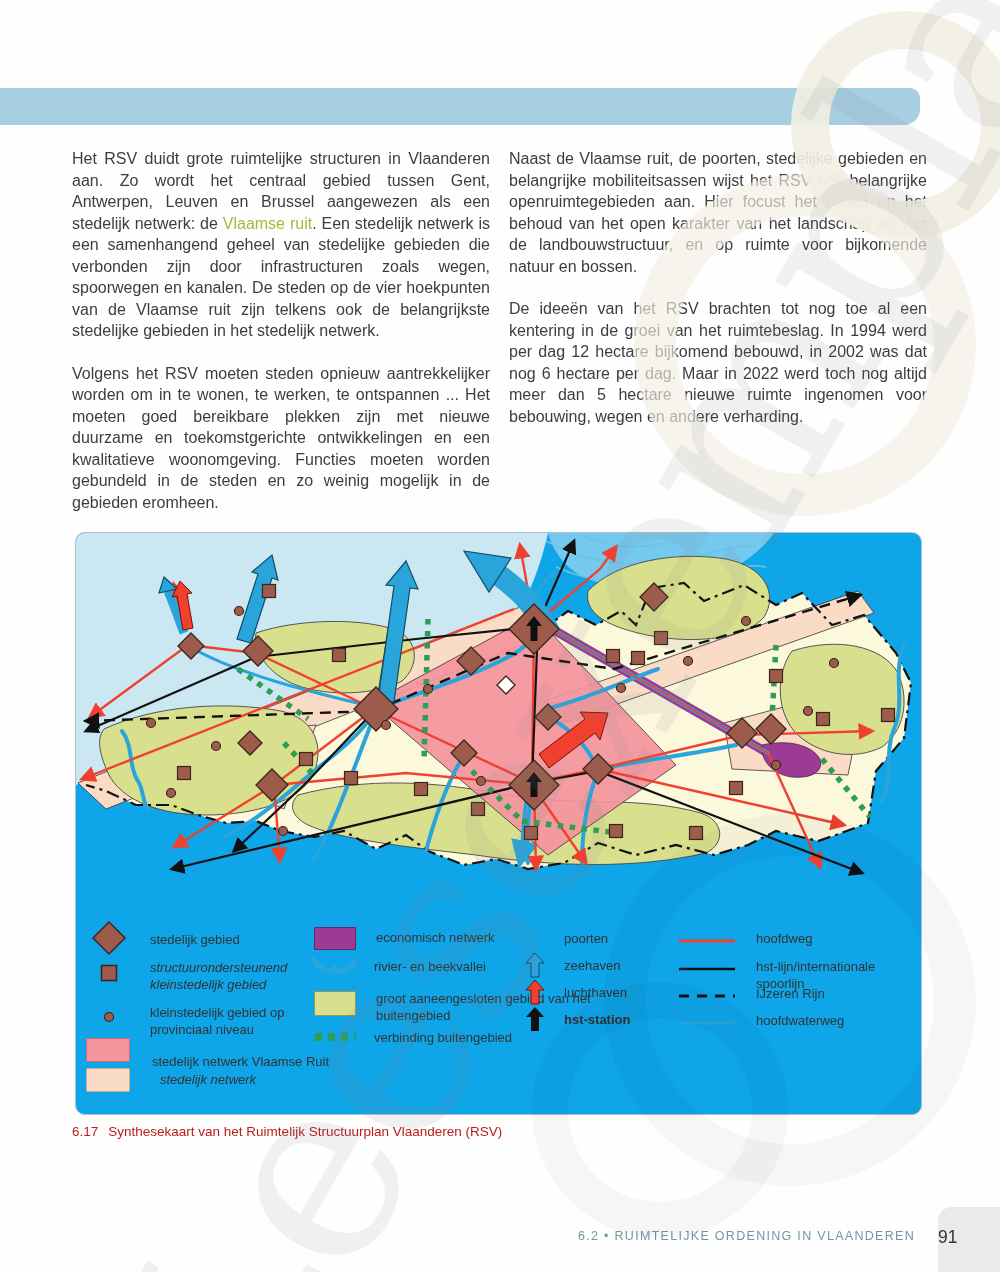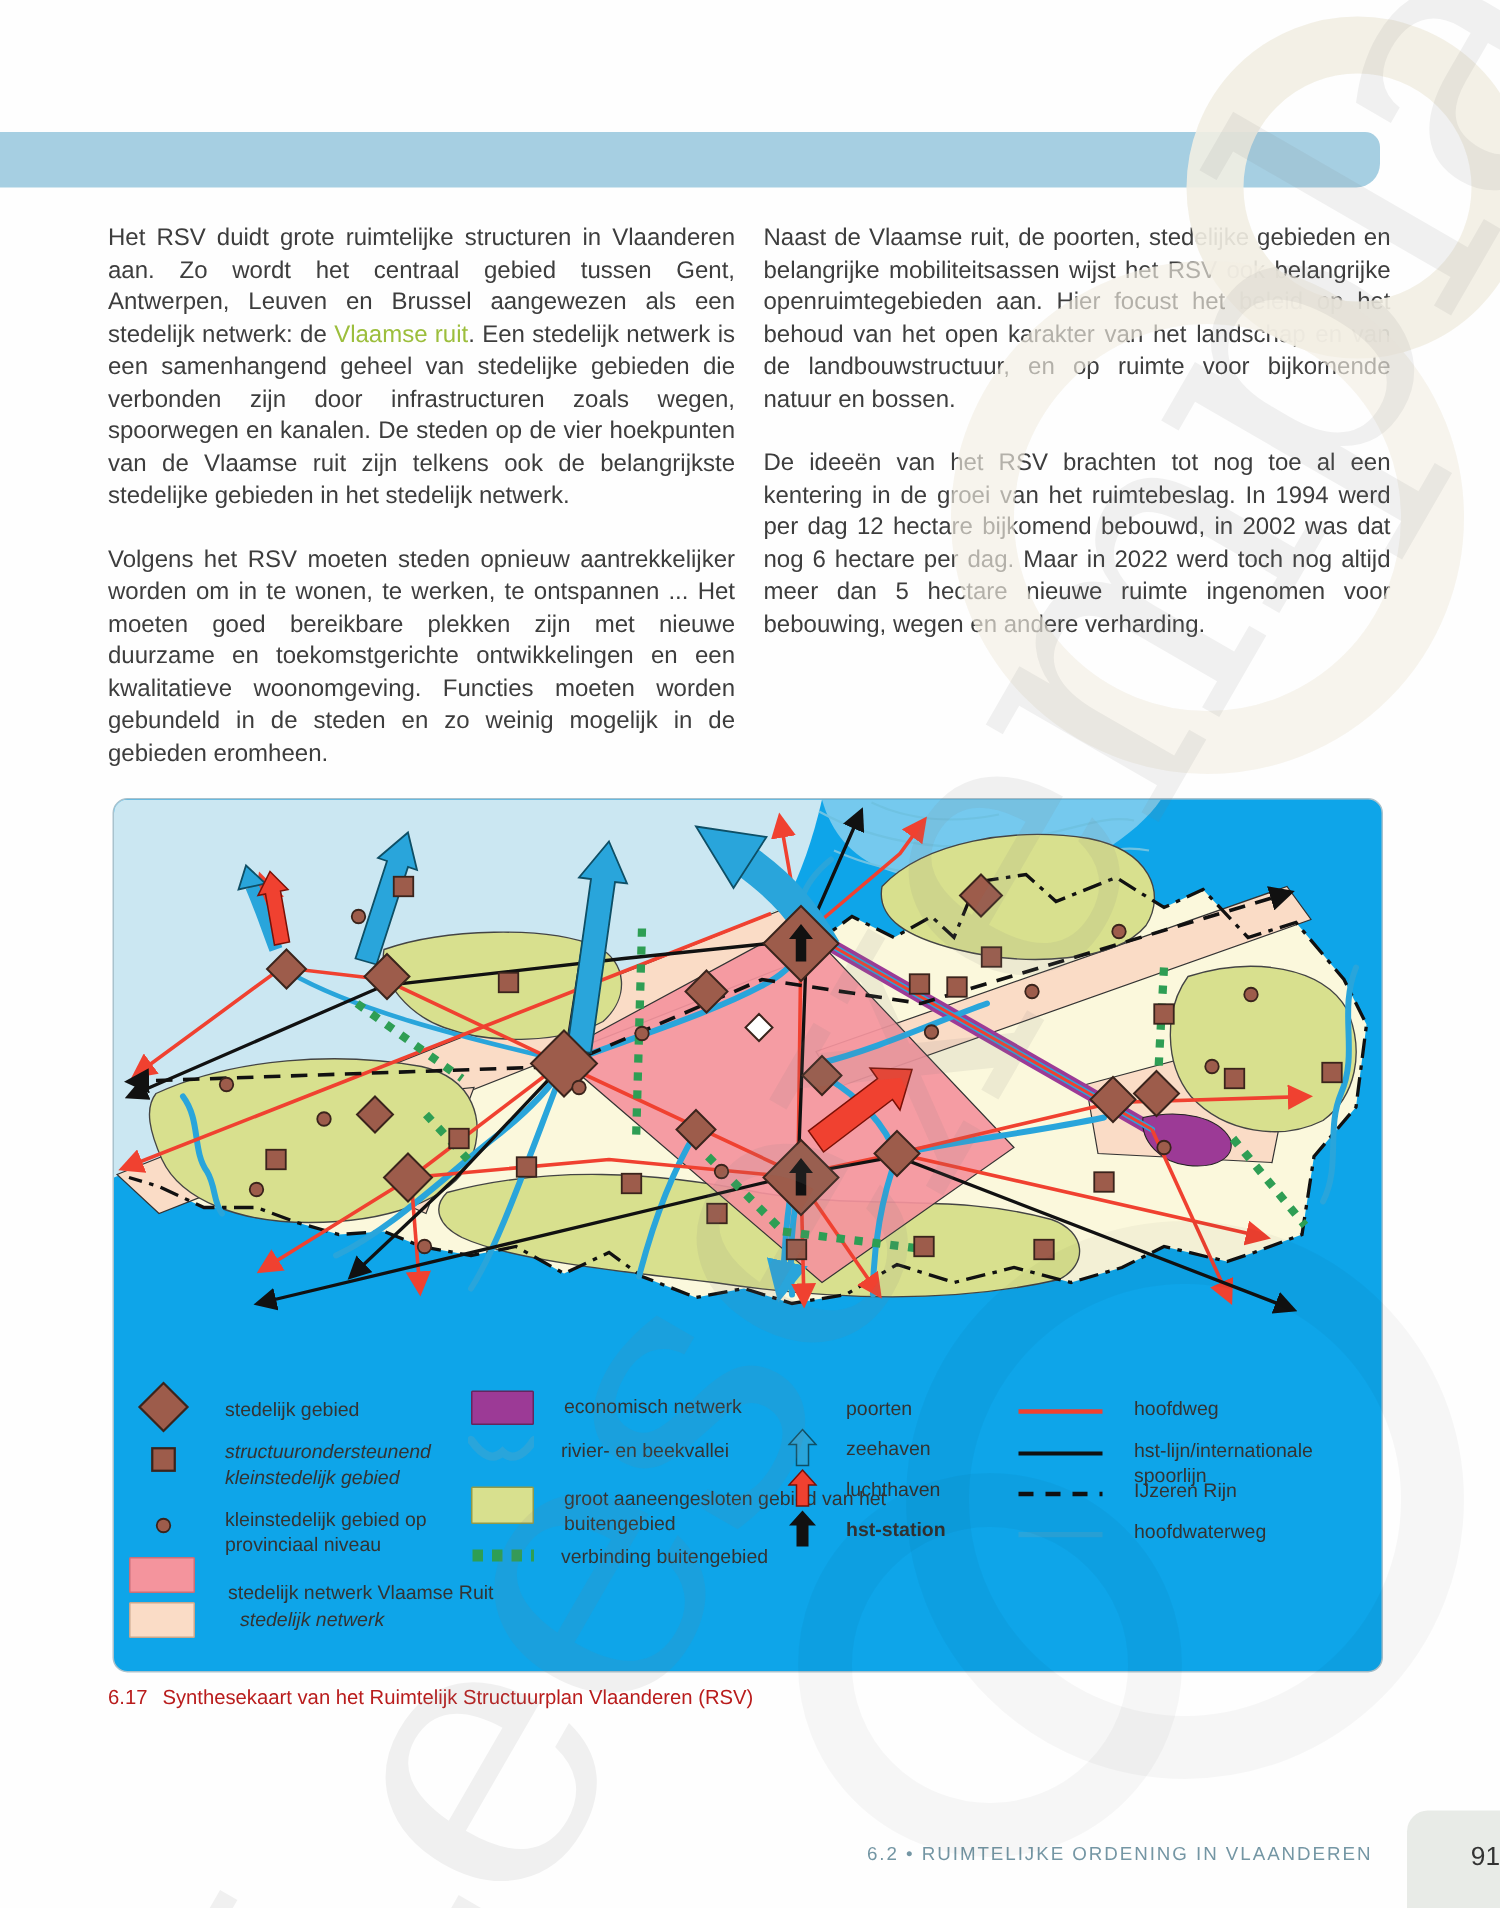--- a/index.html
+++ b/index.html
@@ -25,21 +25,21 @@
   .leg-label{font-size:13px;line-height:16.5px;color:#333;}
   .swatch{border-radius:1px;}
 
   .caption{position:absolute;left:72px;top:1124px;font-size:13.5px;color:#b91c1c;}
   .caption .num{margin-right:10px;}
 
   .footer{position:absolute;left:0;top:1229px;width:915px;text-align:right;
           font-size:12.5px;letter-spacing:1.3px;color:#7496a4;}
   .pagenum-box{position:absolute;left:938px;top:1207px;width:62px;height:65px;
           background:#e8ebe7;border-radius:14px 0 0 0;display:flex;align-items:flex-start;
-          justify-content:flex-end;}
+          justify-content:flex-start;}
   .pagenum-box span{margin-top:20px;font-size:17.5px;color:#333;}
 
   .overlay{position:absolute;left:0;top:0;width:1000px;height:1272px;pointer-events:none;z-index:9;}
   .watermark{position:absolute;left:60px;top:1310px;transform-origin:0 0;transform:rotate(-60deg);
              font-family:"DejaVu Serif",serif;font-size:255px;letter-spacing:-6px;
              color:rgba(125,125,125,0.11);white-space:nowrap;}
 </style>
 </head>
 <body>
 

